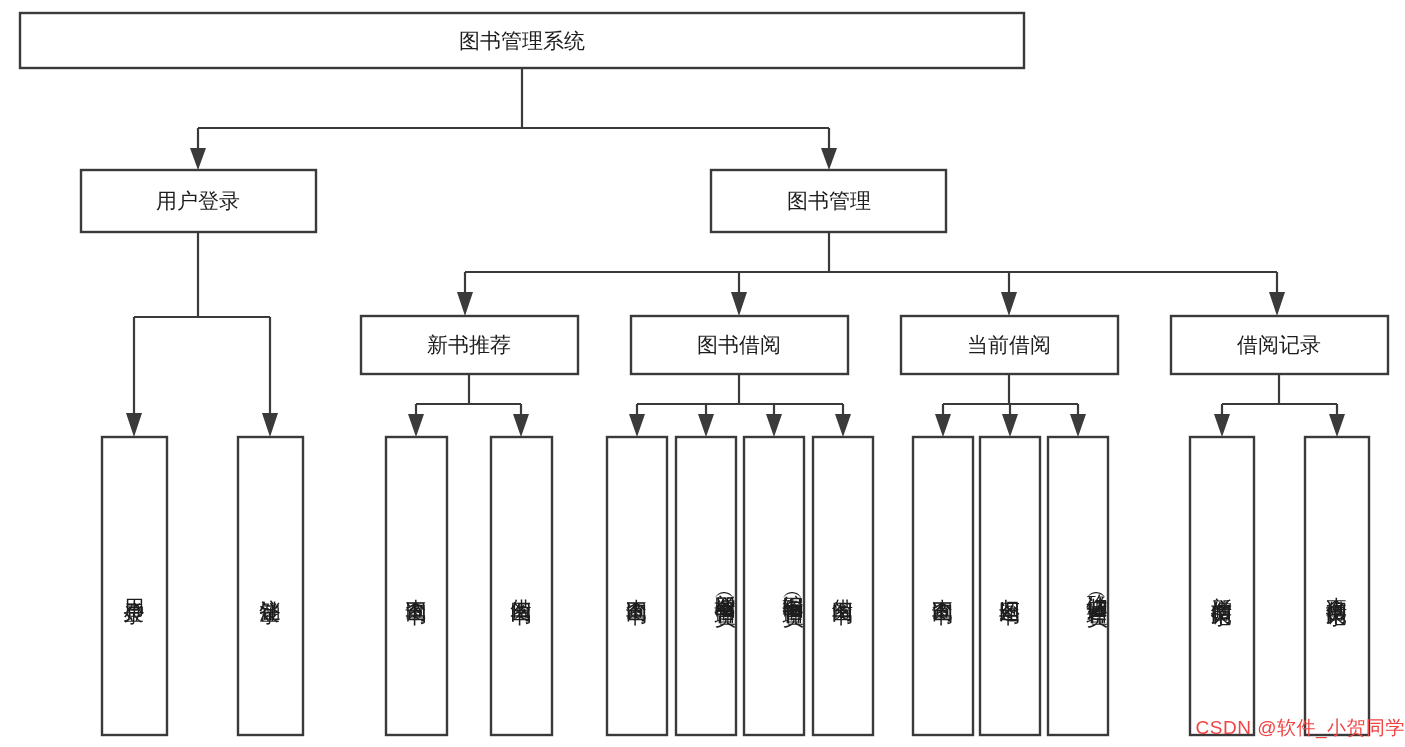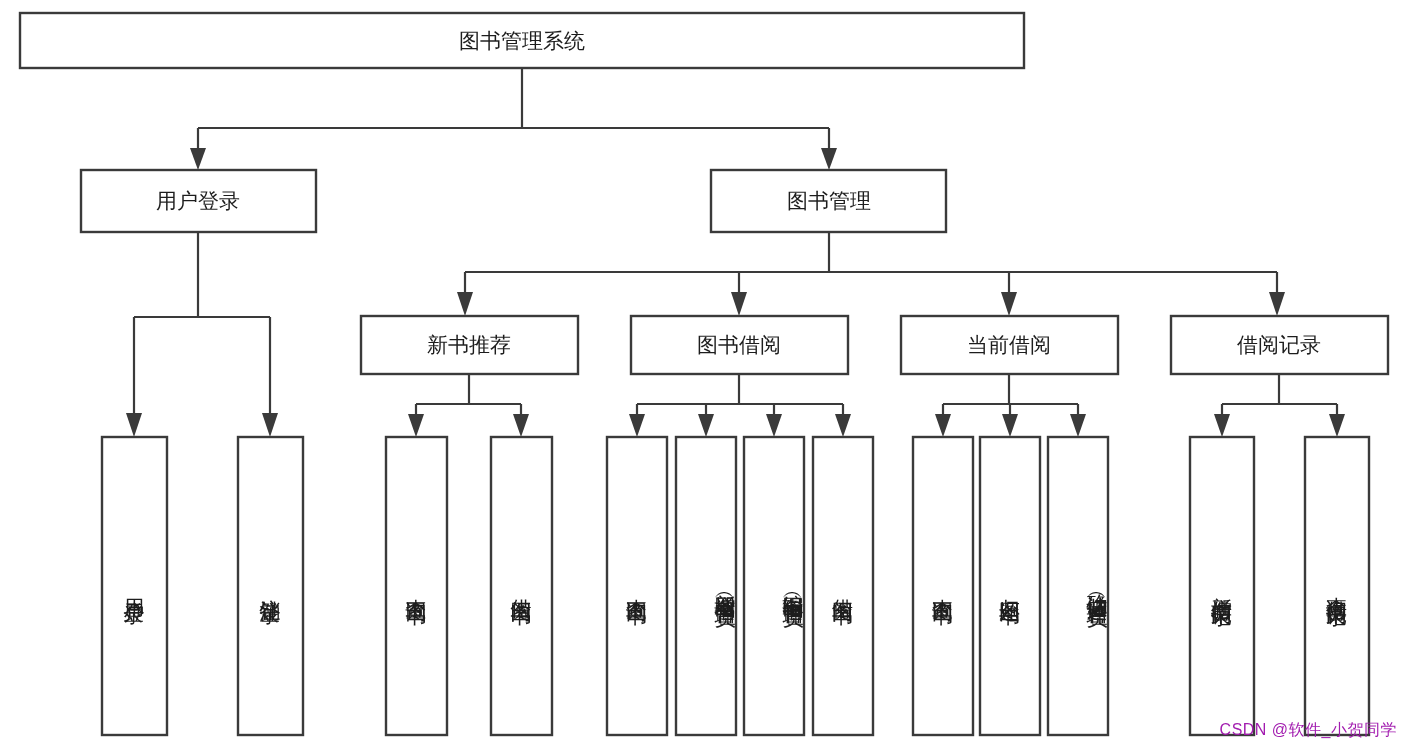--- a/index.html
+++ b/index.html
@@ -61,25 +61,25 @@
     line-height: 1;
     display: flex;
     align-items: center;
     justify-content: center;
     text-align: center;
     pointer-events: none;
     white-space: pre;
   }
   .watermark {
     position: absolute;
-    right: 8px;
+    right: 0;
     bottom: 6px;
     font-family: "Liberation Sans", "DejaVu Sans", sans-serif;
-    font-size: 16px;
-    color: #a21caf;
+    font-size: 19px;
+    color: #ef4444;
     letter-spacing: 0.5px;
     white-space: pre;
   }
 </style>
 </head>
 <body>
 
 <div id="diagram-root">
 
   <svg class="canvas" viewBox="0 0 1405 747">

